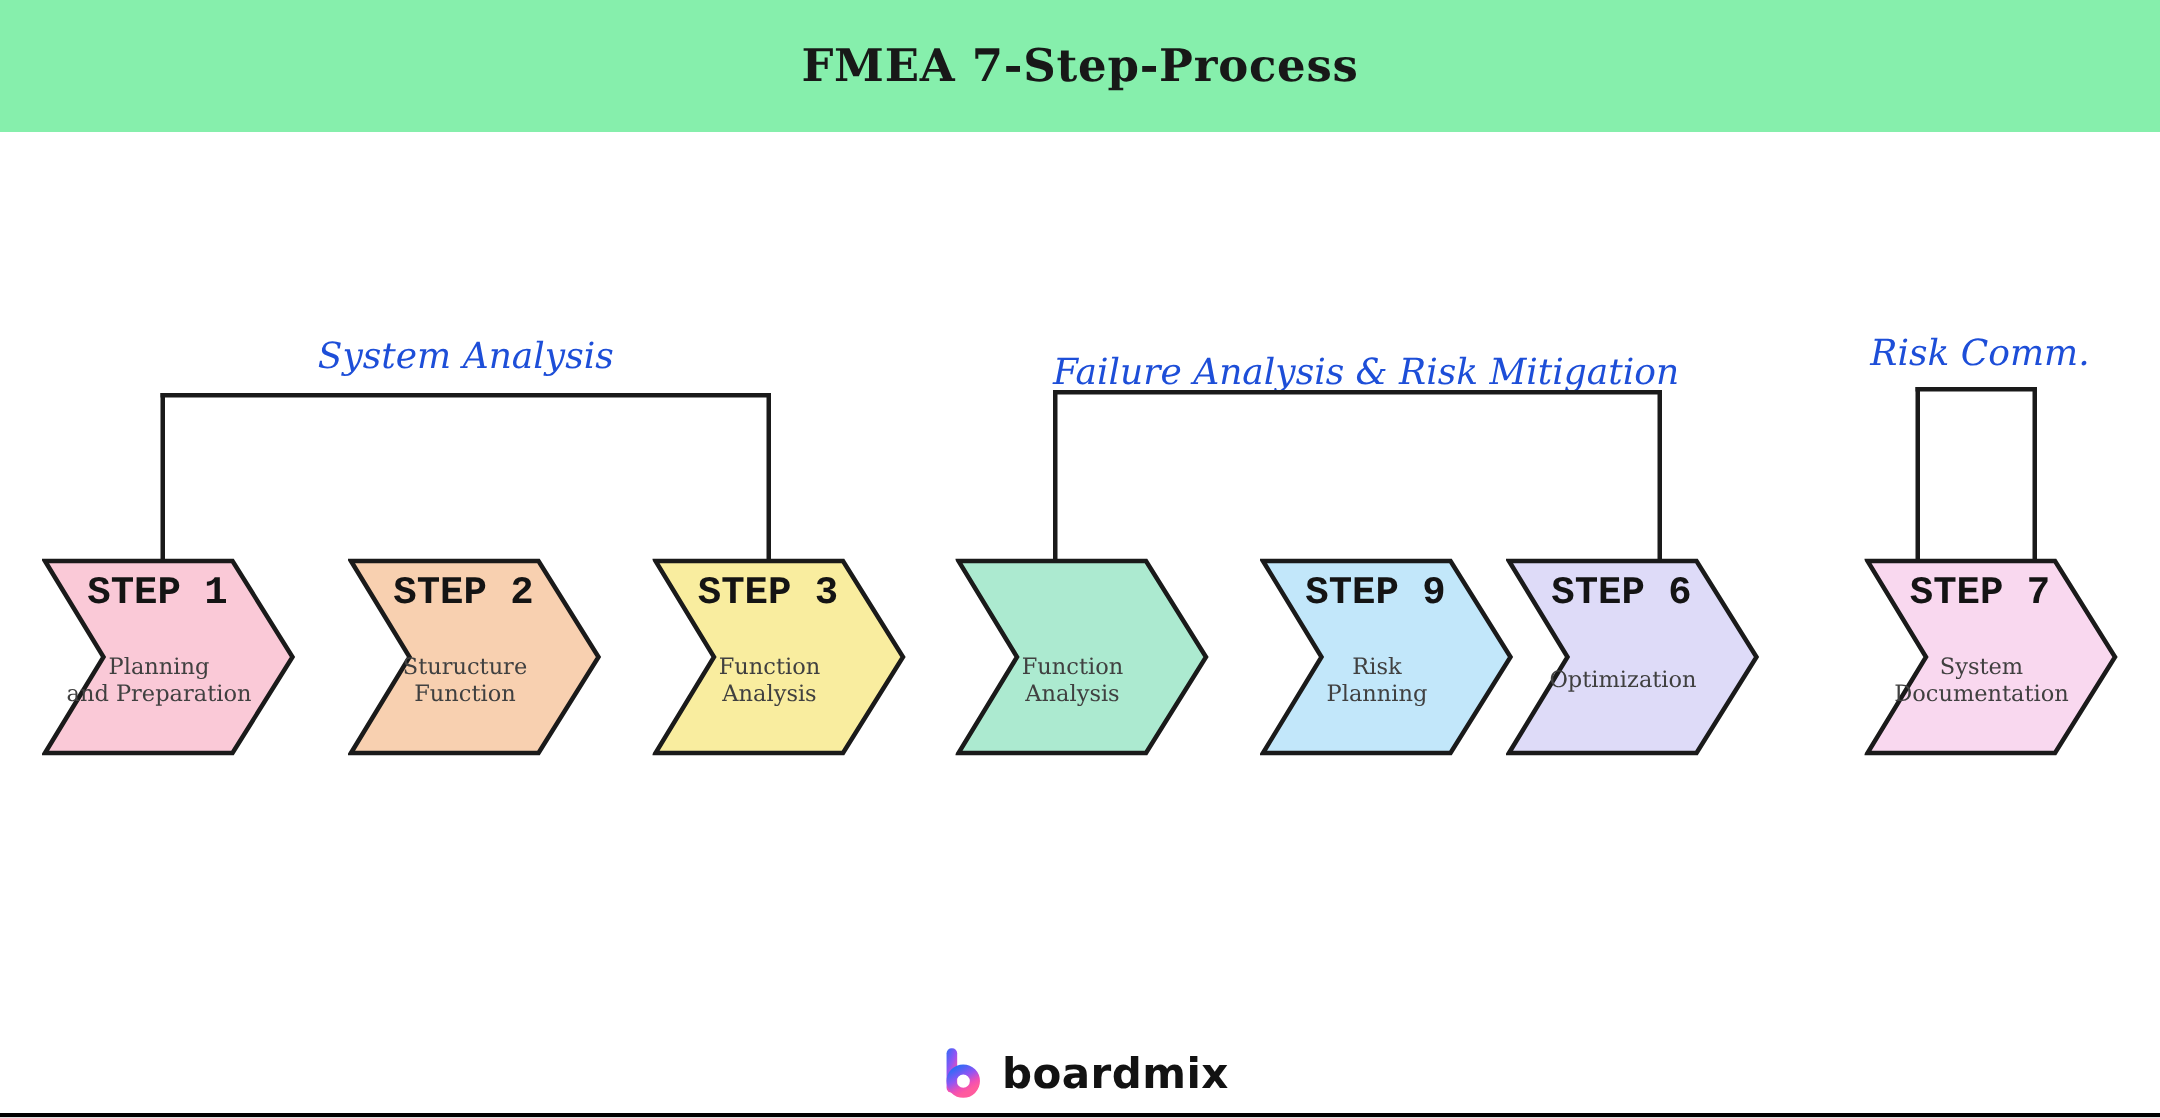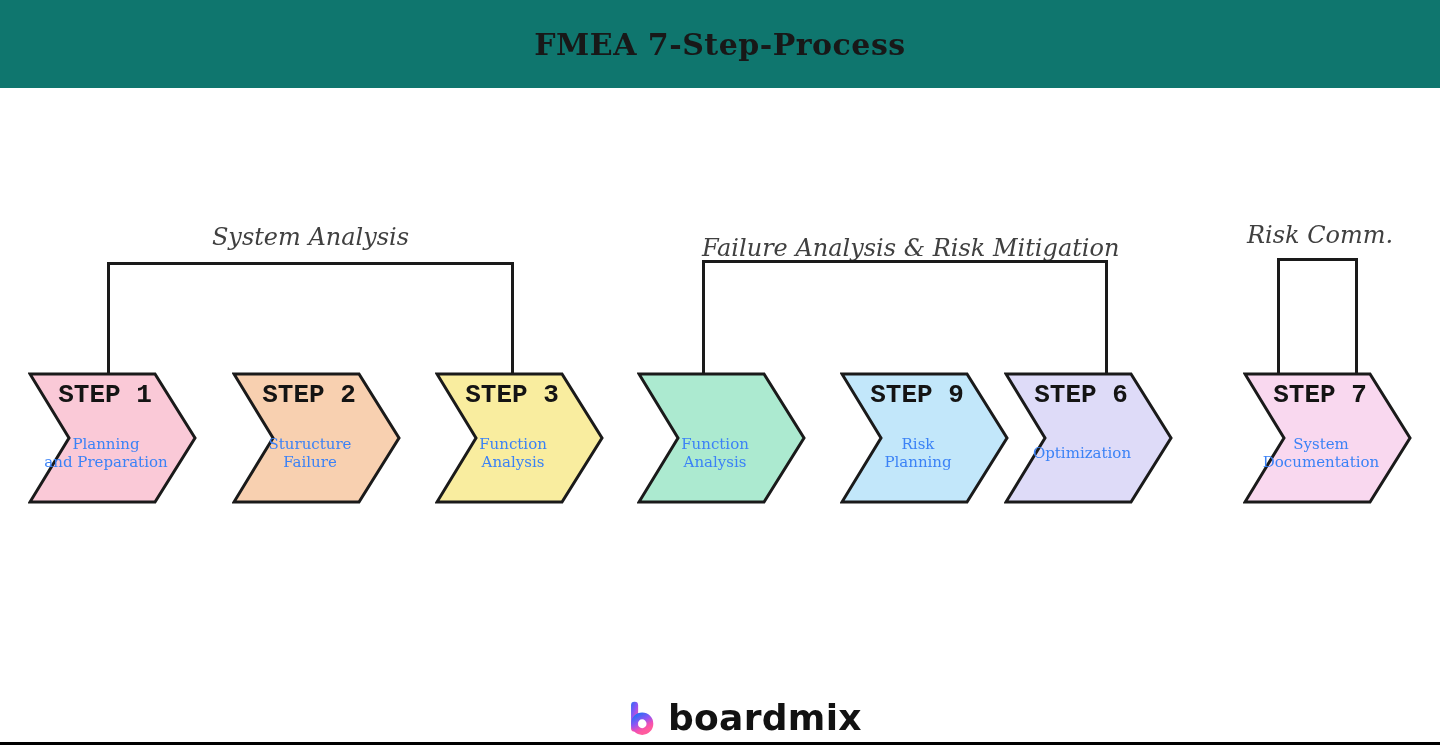--- a/index.html
+++ b/index.html
@@ -11,21 +11,21 @@
     background: #ffffff;
     overflow: hidden;
     font-family: "DejaVu Serif", serif;
     color: #1a1a1a;
   }
   
   .banner {
     position: absolute;
     left: 0; top: 0;
     width: 1440px; height: 88px;
-    background: #0f766e;
+    background: #86efac;
     display: flex;
     align-items: center;
     justify-content: center;
   }
   .banner h1 {
     font-family: "DejaVu Serif", serif;
     font-size: 30px;
     font-weight: 700;
     letter-spacing: 0.5px;
     color: #181818;
@@ -37,21 +37,21 @@
     border-bottom: none;
   }
   .bracket-1 { left: 107px; top: 262px; width: 407px; height: 113px; }
   .bracket-2 { left: 702px; top: 260px; width: 406px; height: 115px; }
   .bracket-3 { left: 1277px; top: 258px; width: 81px;  height: 117px; }
   .bracket-label {
     position: absolute;
     font-family: "DejaVu Serif", serif;
     font-style: italic;
     font-size: 24px;
-    color: #404040;
+    color: #1d4ed8;
     text-align: center;
     white-space: nowrap;
   }
   .bracket-label-1 { left: 107px;  width: 407px; top: 223px; }
   .bracket-label-2 { left: 702px;  width: 406px; top: 234px; }
   .bracket-label-3 { left: 1245px; width: 150px; top: 221px; }
   
   .step {
     position: absolute;
     top: 372px;
@@ -79,33 +79,33 @@
     position: absolute;
     left: 6px; right: 20px; top: 46px; height: 70px;
     display: flex;
     align-items: center;
     justify-content: center;
     text-align: center;
     white-space: pre-line;
     font-family: "DejaVu Serif", serif;
     font-size: 15px;
     line-height: 18px;
-    color: #3b82f6;
+    color: #404040;
   }
   
   .footer {
     position: absolute;
     left: 628px; top: 697px;
     display: flex;
     align-items: center;
     gap: 13px;
   }
   .brand-text {
     font-family: "DejaVu Sans", sans-serif;
-    font-size: 36px;
+    font-size: 28px;
     font-weight: 700;
     letter-spacing: 0.3px;
     color: #121212;
   }
   .bottom-rule {
     position: absolute;
     left: 0; bottom: 0;
     width: 1440px; height: 3px;
     background: #000000;
   }
@@ -135,21 +135,21 @@
     <div class="step-sub">Planning
 and Preparation</div>
   </div>
 
   <div class="step step-2">
     <svg width="170" height="132" viewBox="0 0 170 132">
       <polygon points="2,2 127,2 167,66 127,130 2,130 41,66" stroke="#1A1A1A" stroke-width="3" fill="#F8D0B0"></polygon>
     </svg>
     <div class="step-title">STEP 2</div>
     <div class="step-sub">Sturucture
-Failure</div>
+Function</div>
   </div>
 
   <div class="step step-3">
     <svg width="170" height="132" viewBox="0 0 170 132">
       <polygon points="2,2 127,2 167,66 127,130 2,130 41,66" stroke="#1A1A1A" stroke-width="3" fill="#F9ED9F"></polygon>
     </svg>
     <div class="step-title">STEP 3</div>
     <div class="step-sub">Function
 Analysis</div>
   </div>

